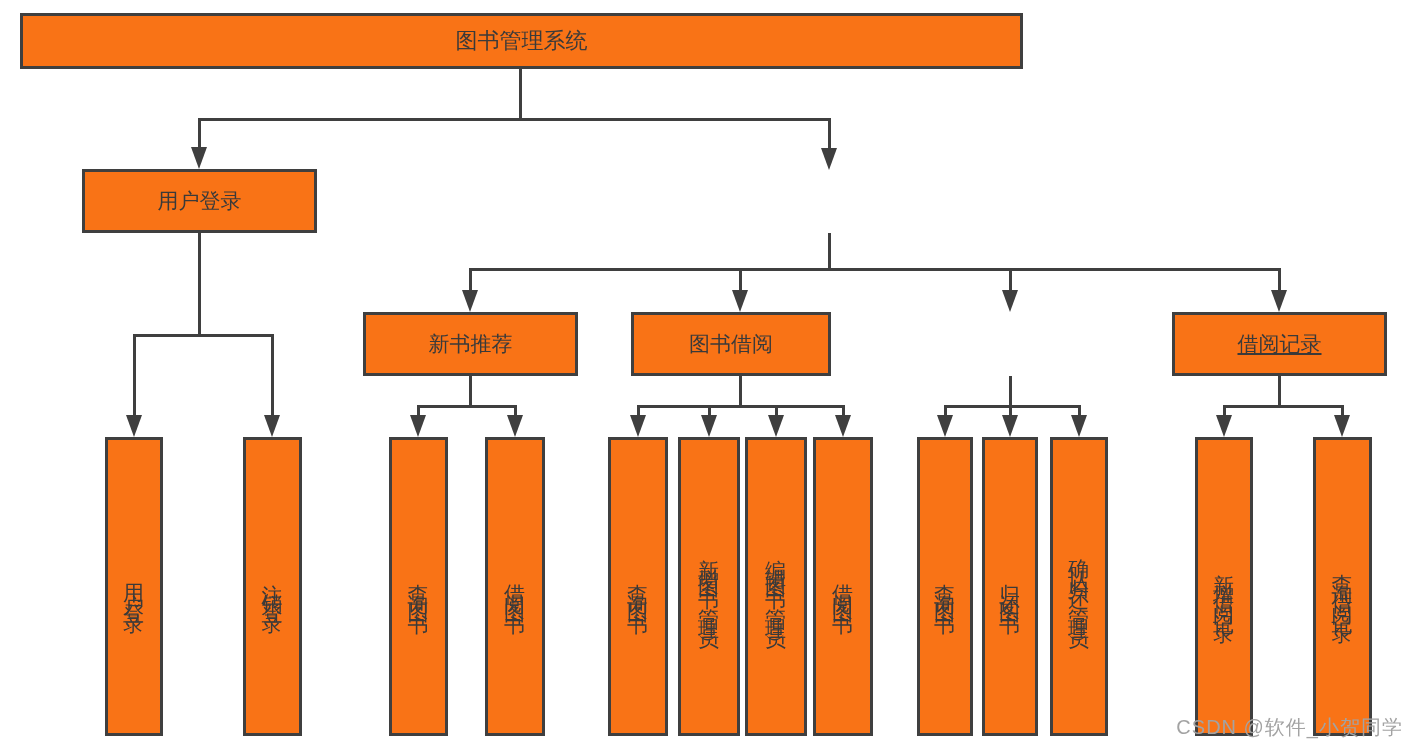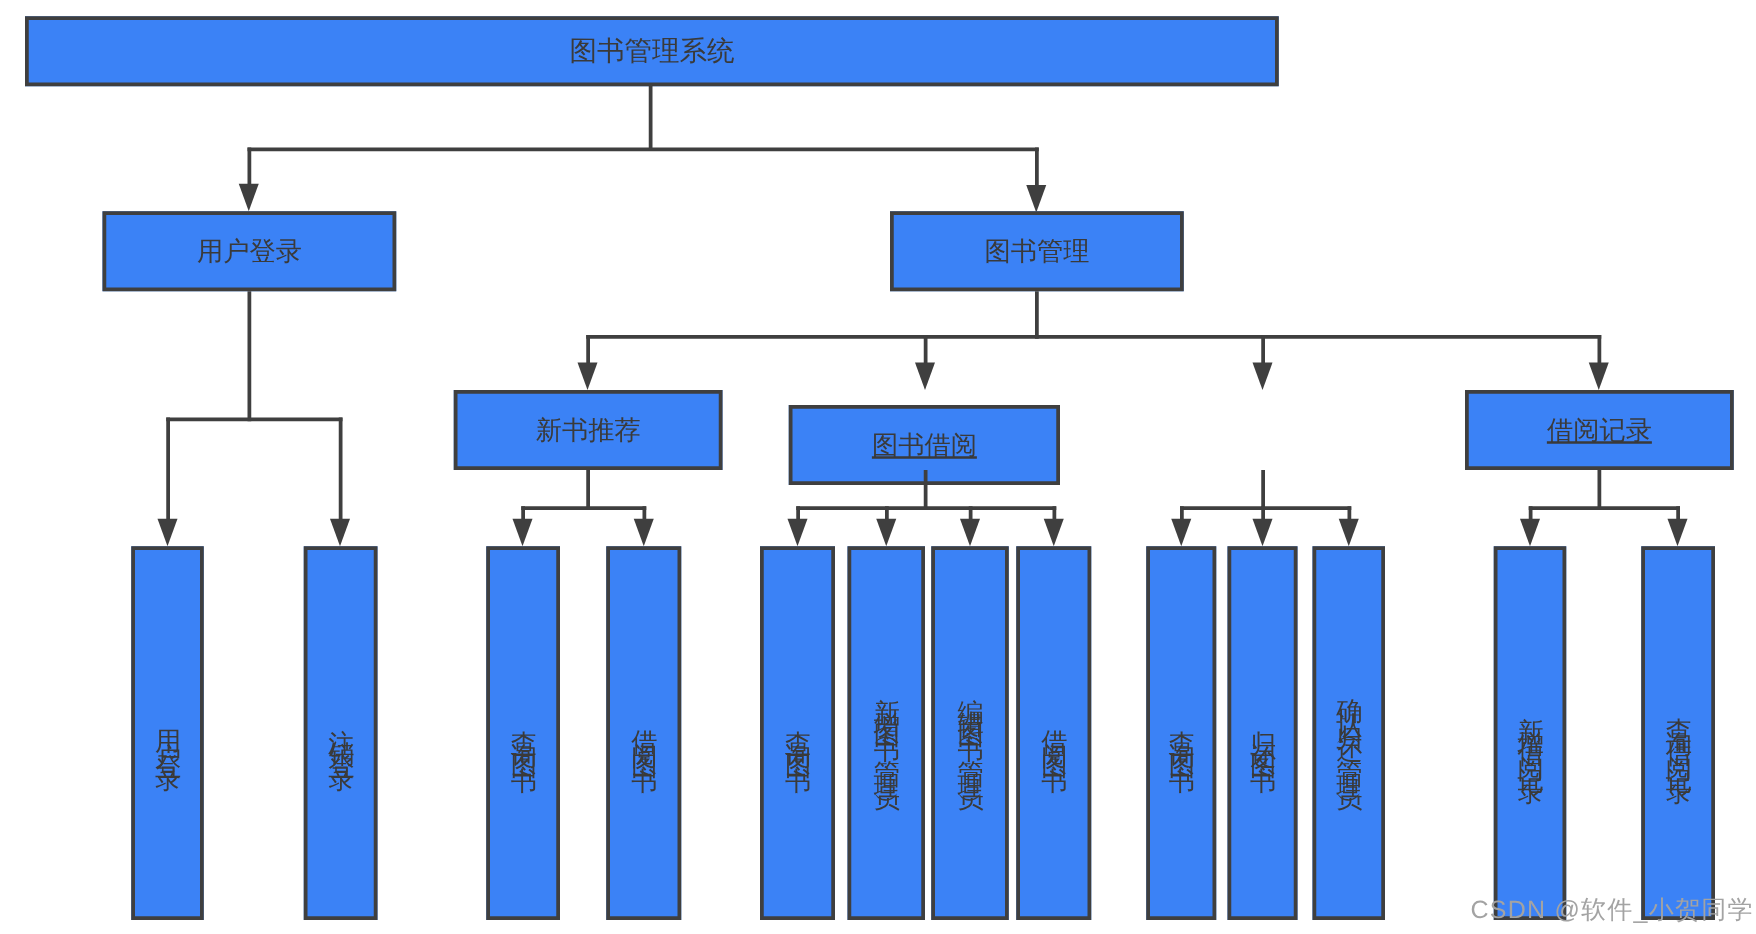--- a/index.html
+++ b/index.html
@@ -13,21 +13,21 @@
     position:relative;
     width:1405px;height:747px;
     background:var(--bg);
     overflow:hidden;
     font-family:"Liberation Sans","DejaVu Sans",sans-serif;
     color:var(--text);
   }
   .node{
     position:absolute;
     box-sizing:border-box;
-    background:#3b82f6;
+    background:#f97316;
     border:3px solid var(--line);
     display:flex;
     align-items:center;
     justify-content:center;
     font-size:21px;
     color:var(--text);
     text-align:center;
   }
   .node.title{font-size:22px;}
   .vtext{
@@ -68,23 +68,20 @@
   <div class="vl" style="left:519px;top:68px;height:52px;"></div>
   <div class="hl" style="left:198px;top:118px;width:633px;"></div>
   <div class="vl" style="left:198px;top:118px;height:32px;"></div>
   <div class="arrow" style="left:191px;top:147px;"></div>
   <div class="vl" style="left:828px;top:118px;height:33px;"></div>
   <div class="arrow" style="left:821px;top:148px;"></div>
 
   <div class="node" style="left:82px;top:169px;width:235px;height:64px;">
     <span>用户登录</span>
   </div>
-  <div class="node" style="left:712px;top:169px;width:235px;height:64px;">
-    <span>图书管理</span>
-  </div>
 
   <div class="vl" style="left:198px;top:233px;height:104px;"></div>
   <div class="hl" style="left:133px;top:334px;width:141px;"></div>
   <div class="vl" style="left:133px;top:334px;height:82px;"></div>
   <div class="arrow" style="left:126px;top:415px;"></div>
   <div class="vl" style="left:271px;top:334px;height:82px;"></div>
   <div class="arrow" style="left:264px;top:415px;"></div>
 
   <div class="vl" style="left:828px;top:233px;height:38px;"></div>
   <div class="hl" style="left:469px;top:268px;width:812px;"></div>
@@ -93,21 +90,21 @@
   <div class="vl" style="left:739px;top:268px;height:24px;"></div>
   <div class="arrow" style="left:732px;top:290px;"></div>
   <div class="vl" style="left:1009px;top:268px;height:24px;"></div>
   <div class="arrow" style="left:1002px;top:290px;"></div>
   <div class="vl" style="left:1278px;top:268px;height:24px;"></div>
   <div class="arrow" style="left:1271px;top:290px;"></div>
 
   <div class="node" style="left:363px;top:312px;width:215px;height:64px;">
     <span>新书推荐</span>
   </div>
-  <div class="node" style="left:631px;top:324px;width:217px;height:64px;text-decoration:underline;">
+  <div class="node" style="left:631px;top:312px;width:200px;height:64px;">
     <span>图书借阅</span>
   </div>
   <div class="node" style="left:1172px;top:312px;width:215px;height:64px;text-decoration:underline;">
     <span>借阅记录</span>
   </div>
 
   <div class="vl" style="left:469px;top:376px;height:32px;"></div>
   <div class="hl" style="left:417px;top:405px;width:100px;"></div>
   <div class="vl" style="left:417px;top:405px;height:13px;"></div>
   <div class="arrow" style="left:410px;top:415px;"></div>

